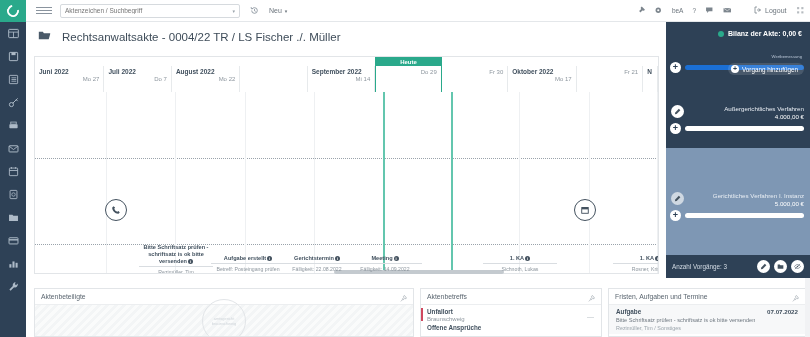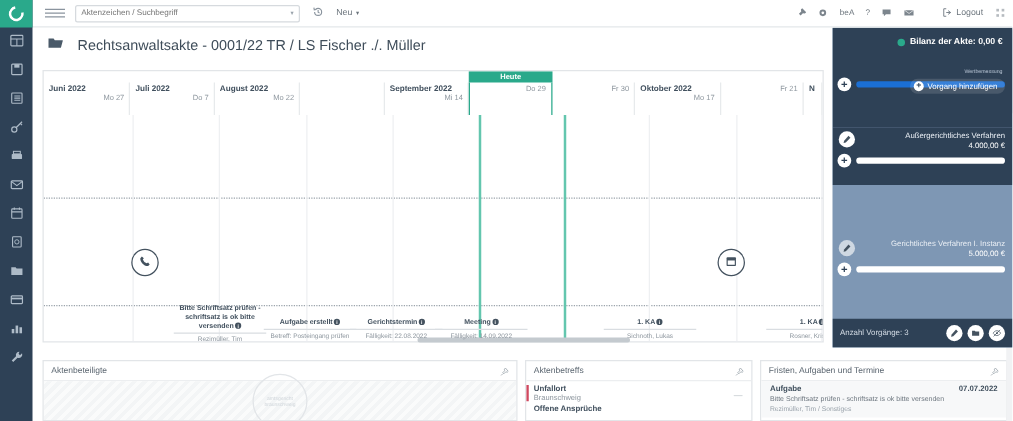--- a/index.html
+++ b/index.html
@@ -377,21 +377,21 @@
   </div>
 </div>
 
 <div id="page-header">
   <span id="folder-icon">
     <svg viewBox="0 0 16 16">
         <path d="M1 3.5h5l1.2 1.6h7.8V6H1z"></path>
         <path d="M1 6h14l-1.8 6.5H1z"></path>
       </svg>
   </span>
-  <span id="page-title">Rechtsanwaltsakte -  0001/22 TR / LS Fischer ./. Müller</span>
+  <span id="page-title">Rechtsanwaltsakte -  0004/22 TR / LS Fischer ./. Müller</span>
 </div>
 
 <div id="timeline">
   <div id="tl-head" style="margin-top: 9px;">
       <div class="tl-col" style="width: 71px;">
         <div class="tl-month">Juni 2022</div>
         <div class="tl-day">Mo 27</div>
       </div>
       <div class="tl-col" style="width: 69px;">
         <div class="tl-month">Juli 2022</div>

